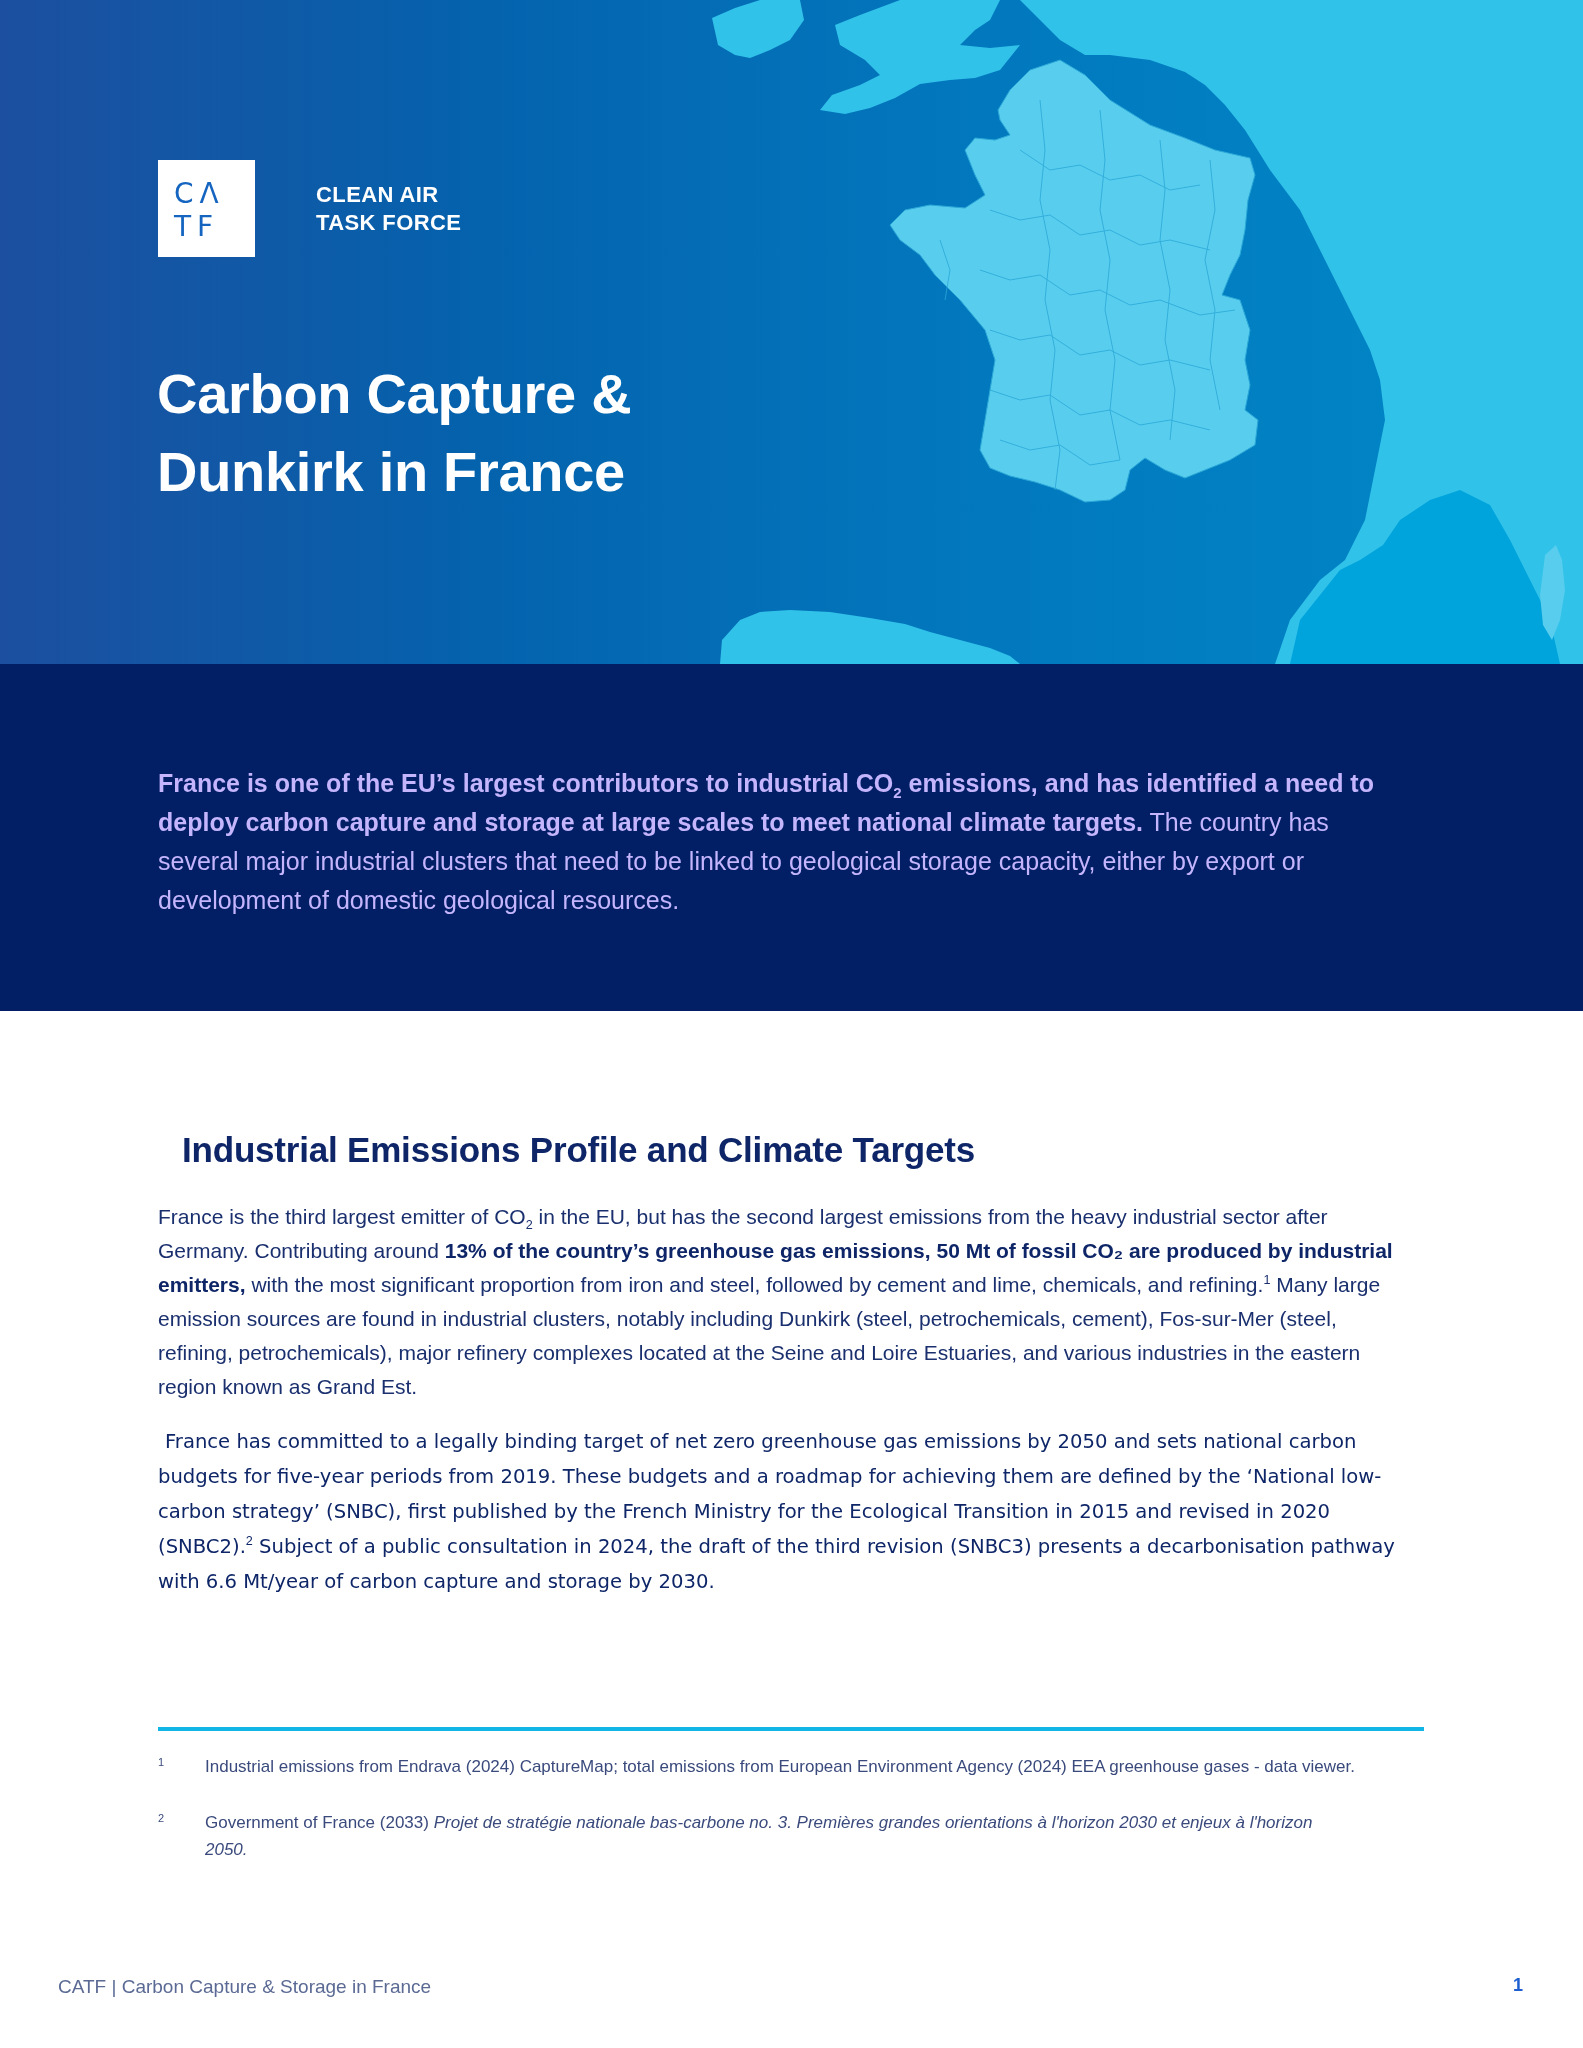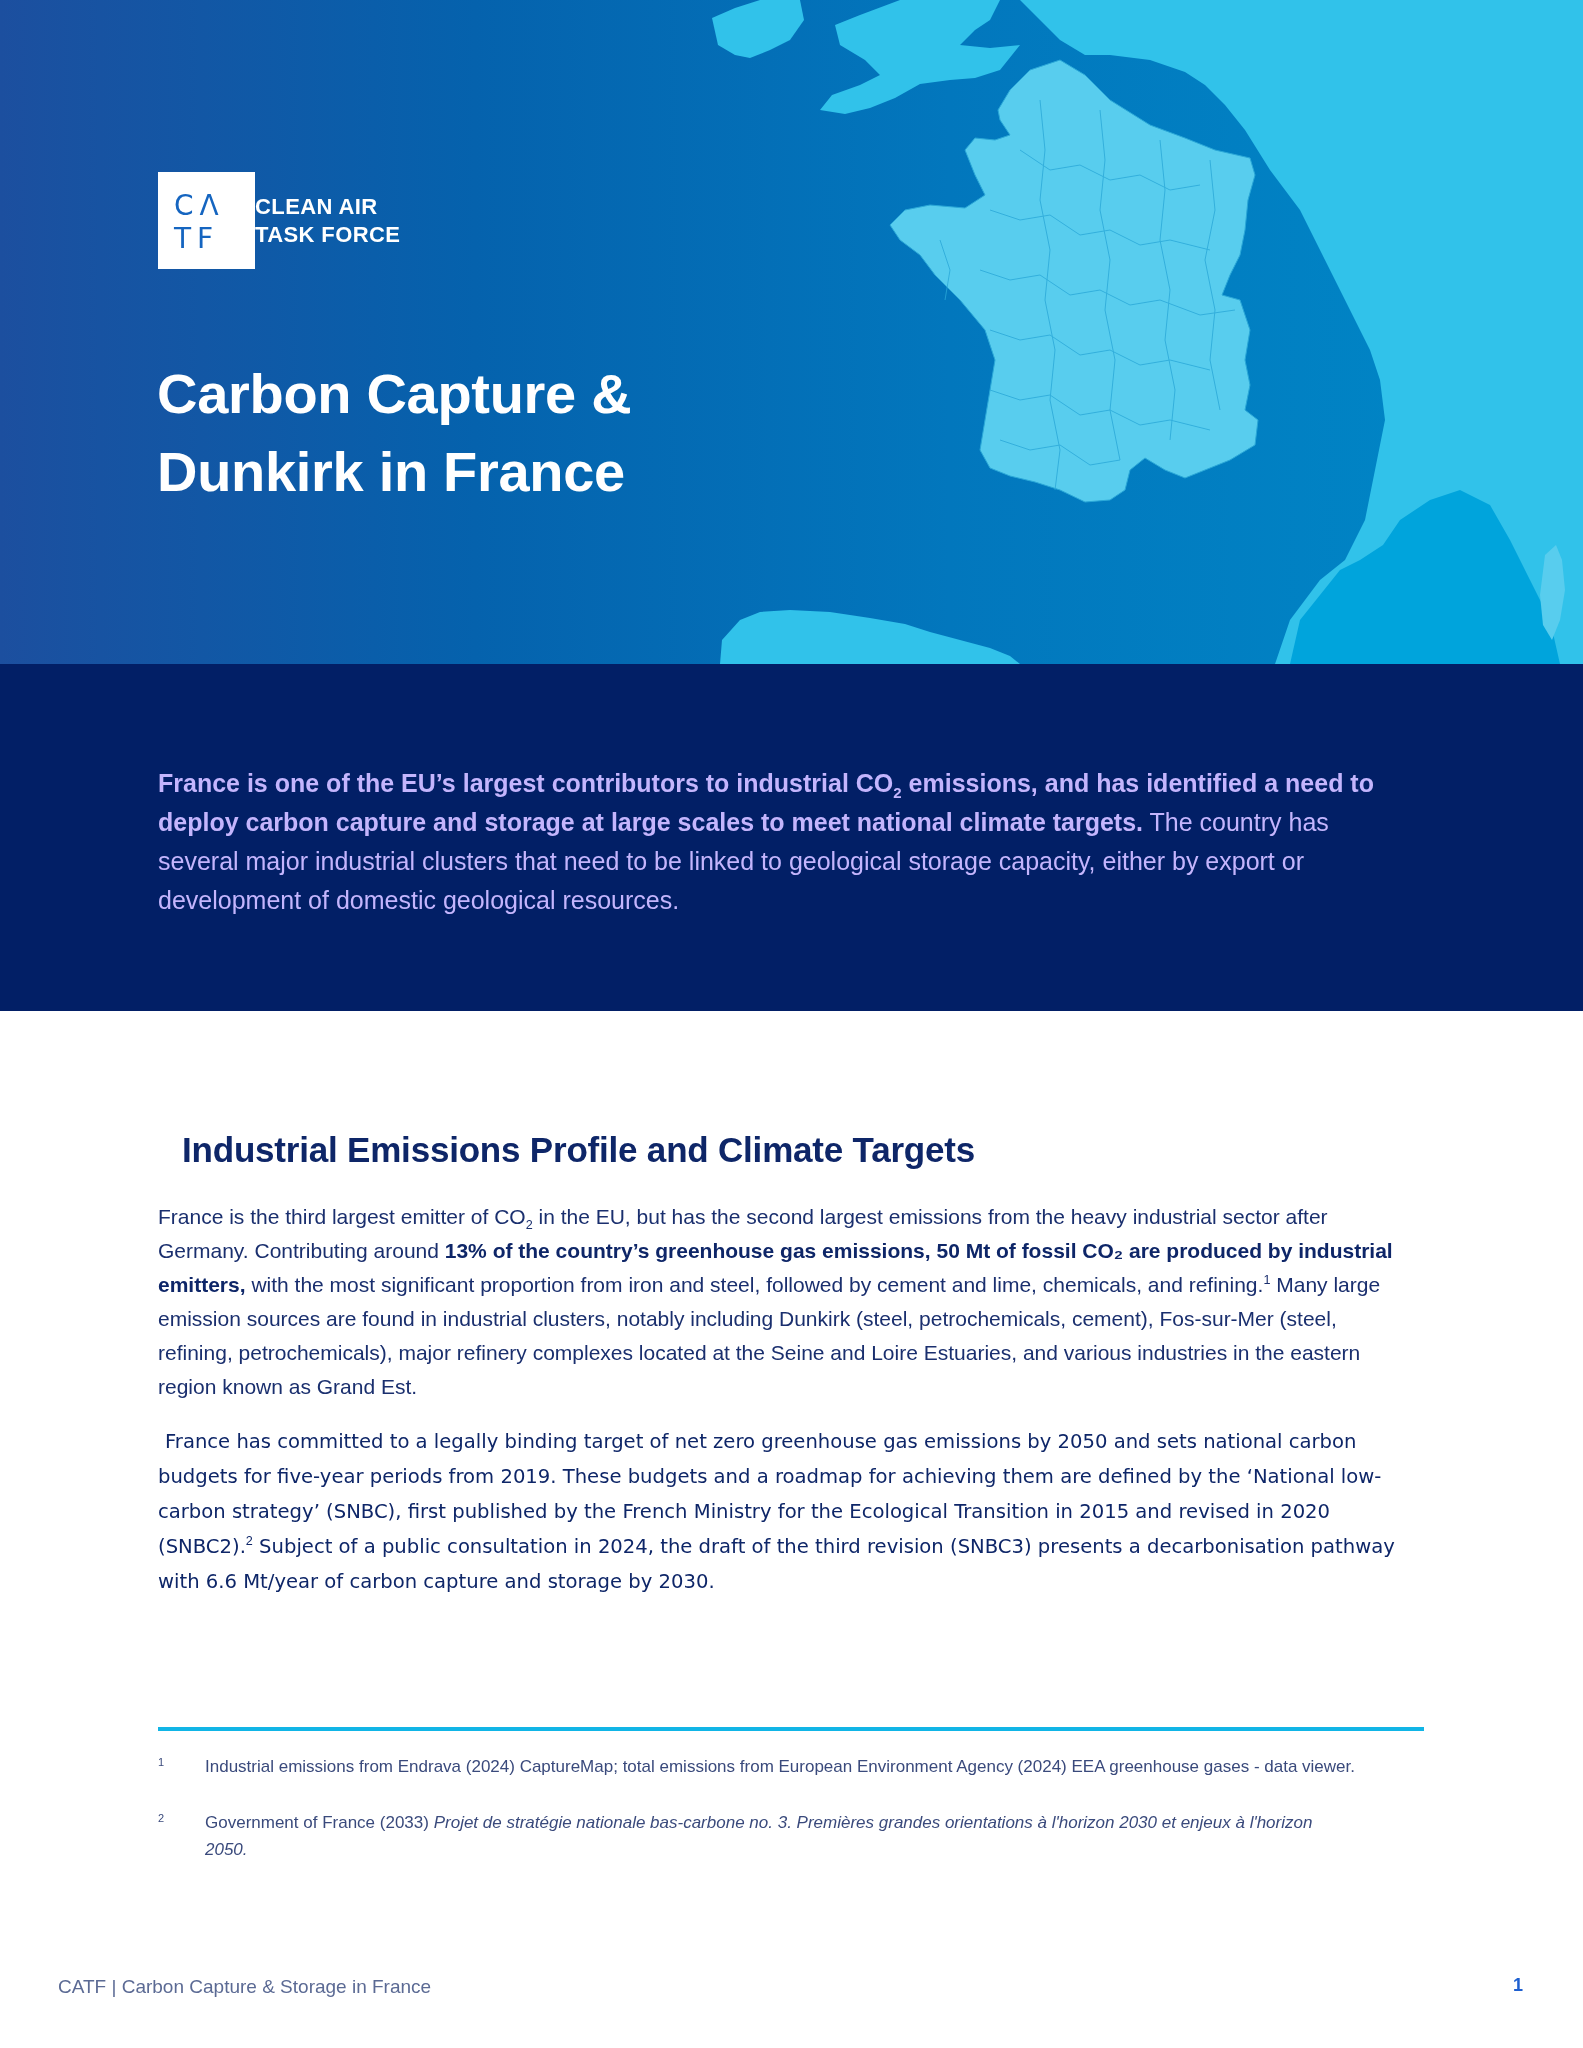--- a/index.html
+++ b/index.html
@@ -8,33 +8,33 @@
 
   
   .hero {
     position: absolute; left: 0; top: 0; width: 1583px; height: 664px;
     background: linear-gradient(90deg, #1c4f9f 0%, #0562ad 30%, #0277bd 60%, #0089c8 100%);
     overflow: hidden;
   }
   .map { position: absolute; left: 0; top: 0; width: 1583px; height: 664px; }
 
   .logo {
-    position: absolute; left: 158px; top: 172px; display: flex; align-items: center;
+    position: absolute; left: 158px; top: 160px; display: flex; align-items: center; gap: 44px;
   }
   .logo-box {
     width: 97px; height: 97px; background: #ffffff; position: relative;
   }
   .logo-box .l {
     position: absolute; color: #1565c0; font-size: 28px; font-weight: 400; letter-spacing: 6px;
     font-family: "DejaVu Sans", sans-serif;
   }
   .logo-box .l1 { left: 16px; top: 17px; }
   .logo-box .l2 { left: 16px; top: 50px; }
   .logo-text {
-    color: #ffffff; font-weight: 700; font-size: 22px; line-height: 28px;
+    margin-left: 17px; color: #ffffff; font-weight: 700; font-size: 22px; line-height: 28px;
     letter-spacing: 0.4px;
   }
 
   .title {
     position: absolute; left: 157px; top: 355px; color: #ffffff;
     font-size: 56px; font-weight: 700; line-height: 78px; letter-spacing: -0.3px;
   }
 
   
   .intro {

